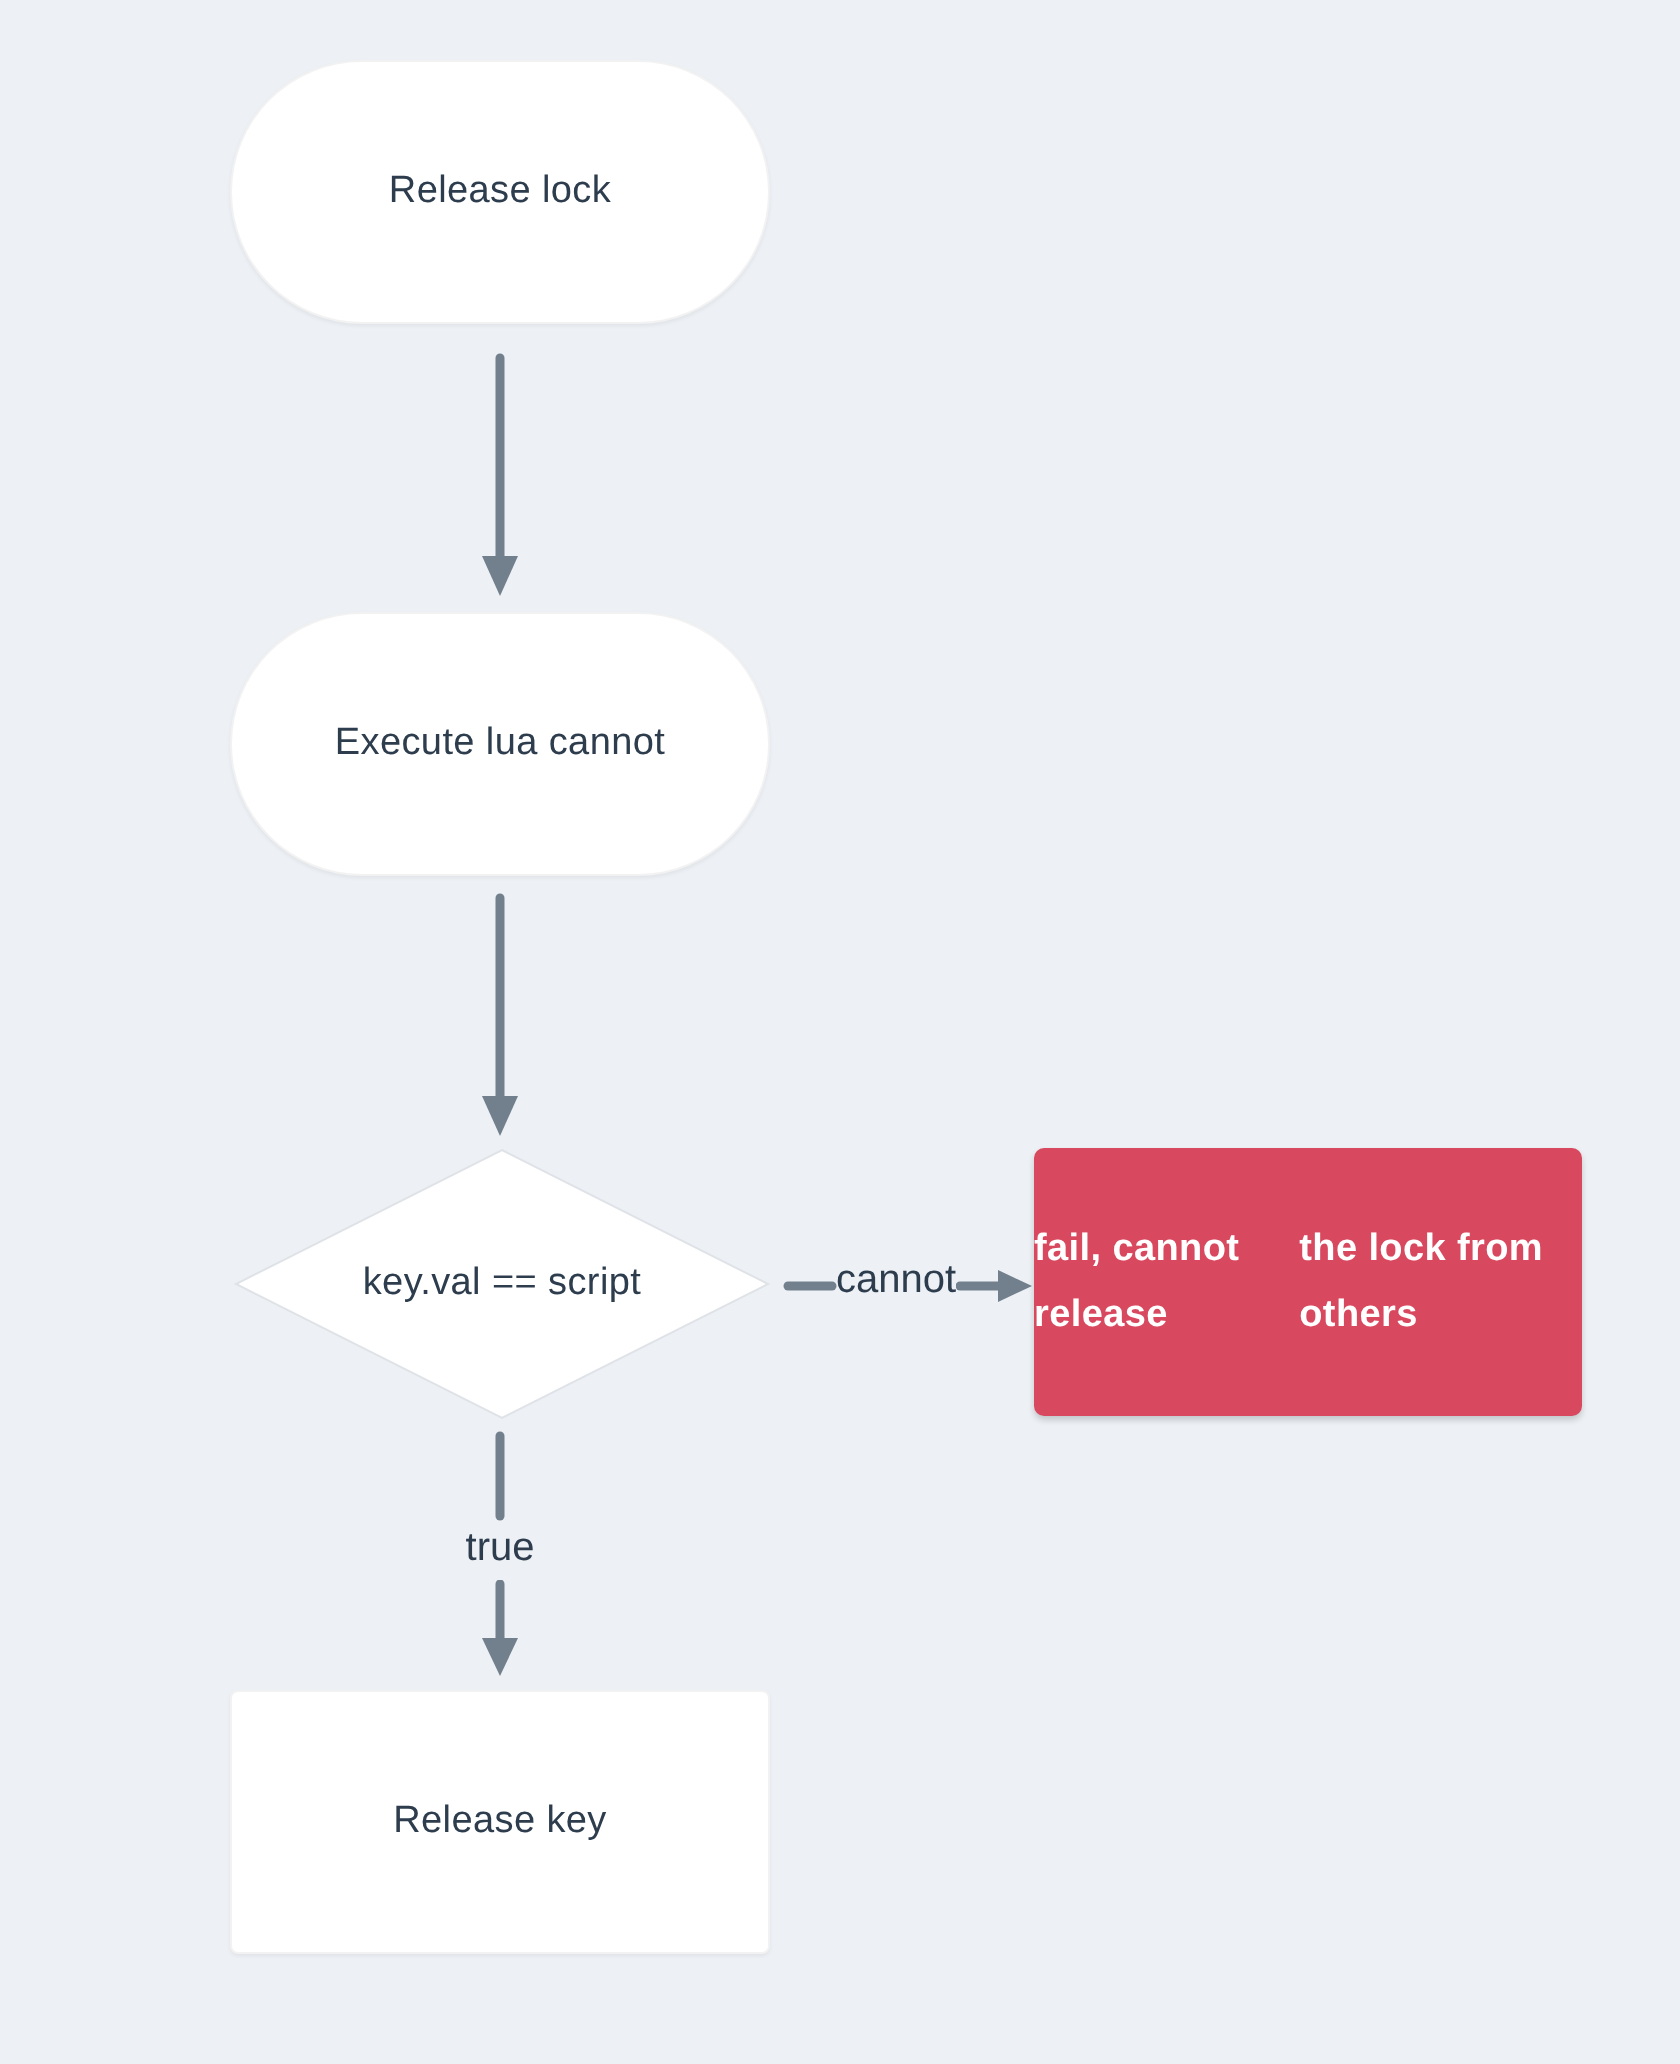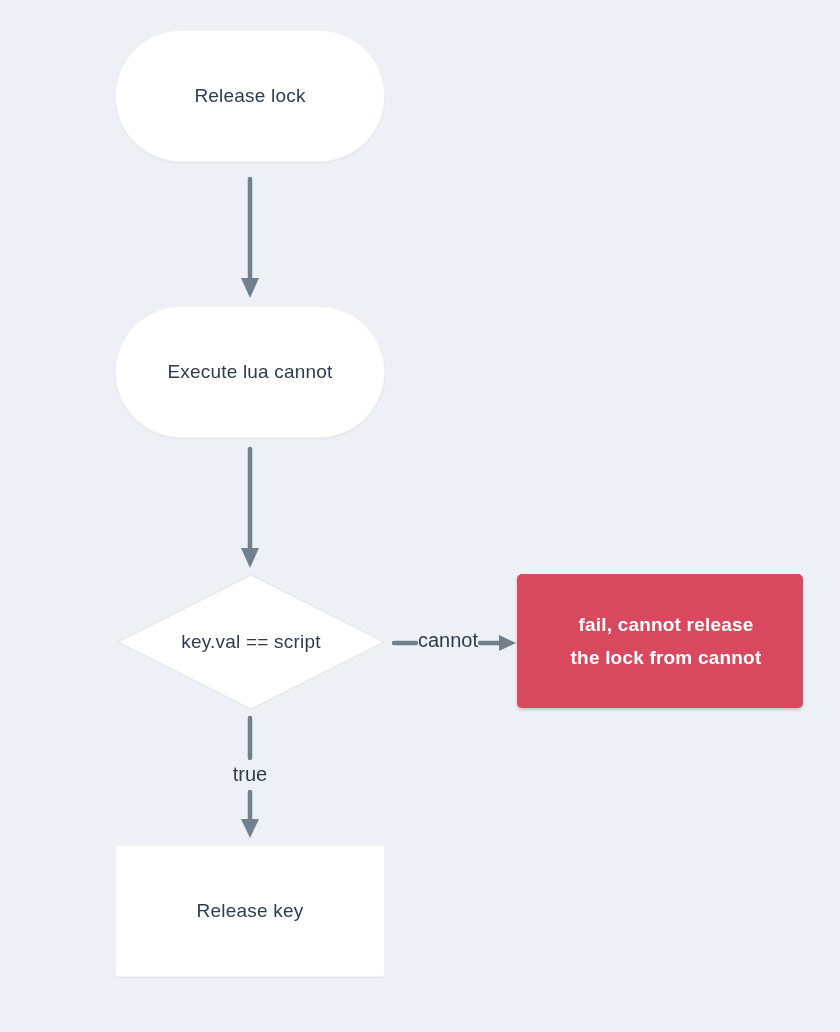--- a/index.html
+++ b/index.html
@@ -58,29 +58,28 @@
   }
 
   .node-fail {
     position: absolute;
     left: 517px; top: 574px;
     width: 274px; height: 134px;
     border-radius: 5px;
     background: #d8495f;
     color: #ffffff;
     display: flex;
-    flex-direction: column;
+    flex-direction: row;
     align-items: center;
     justify-content: center;
     font-size: 19px;
     font-weight: bold;
     letter-spacing: 0.2px;
     line-height: 33px;
     box-shadow: 0 2px 3px rgba(0,0,0,0.18);
-    padding-left: 12px;
   }
 
   .edge { position: absolute; }
   .edge line    { stroke: #72808e; stroke-width: 4.5; stroke-linecap: round; }
   .edge polygon { fill: #72808e; }
 
   .edge-label {
     position: absolute;
     color: #2e3d4e;
     font-size: 20px;
@@ -121,21 +120,21 @@
     <line x1="4" y1="7" x2="26" y2="7"></line>
   </svg>
   <div class="edge-label label-false">cannot</div>
   <svg class="edge" style="left:478px; top:634px;" width="40" height="18">
     <line x1="2" y1="9" x2="21" y2="9"></line>
     <polygon points="21,1 21,17 38,9"></polygon>
   </svg>
 
   <div class="node-fail">
     <div>fail, cannot release</div>
-    <div>the lock from cannot</div>
+    <div>the lock from others</div>
   </div>
 
   <svg class="edge" style="left:243px; top:714px;" width="14" height="48">
     <line x1="7" y1="4" x2="7" y2="44"></line>
   </svg>
   <div class="edge-label label-true">true</div>
   <svg class="edge" style="left:238px; top:790px;" width="24" height="50">
     <line x1="12" y1="2" x2="12" y2="29"></line>
     <polygon points="3,29 21,29 12,48"></polygon>
   </svg>

